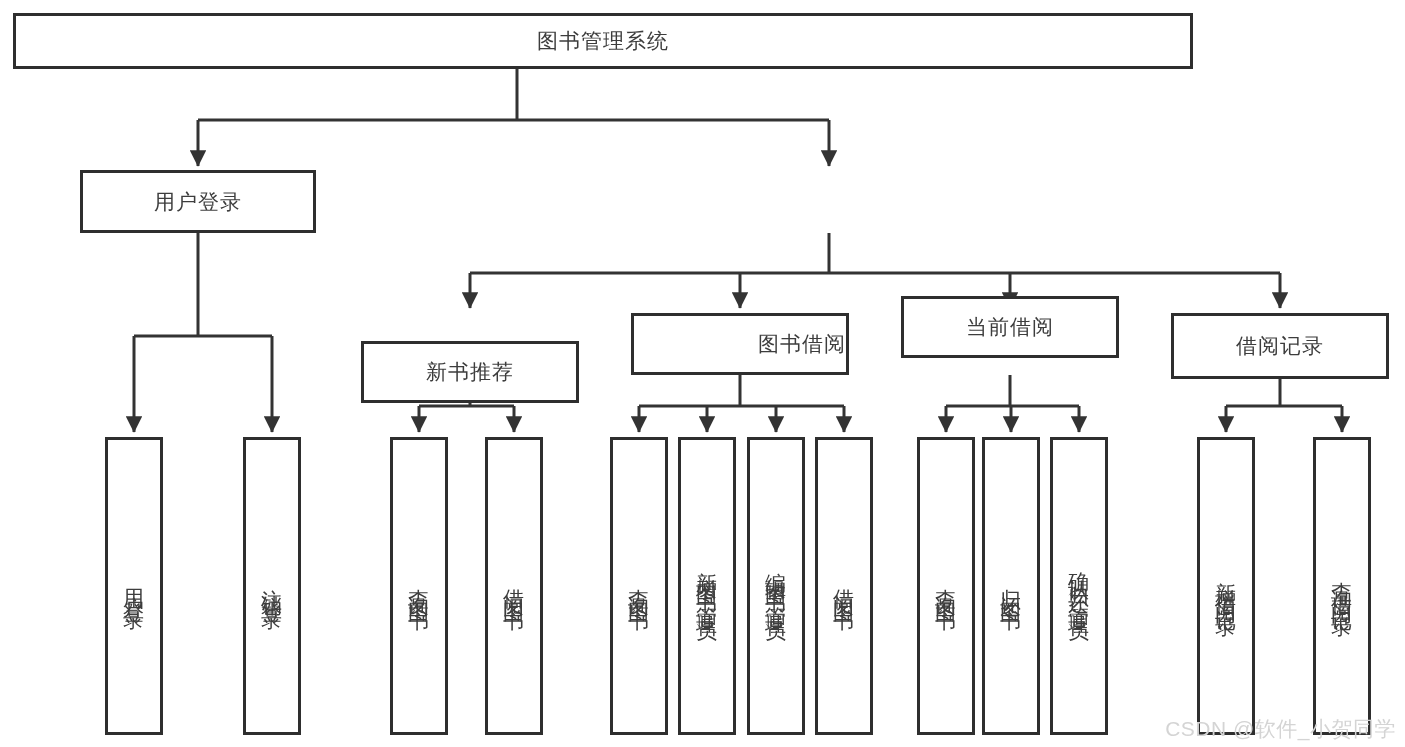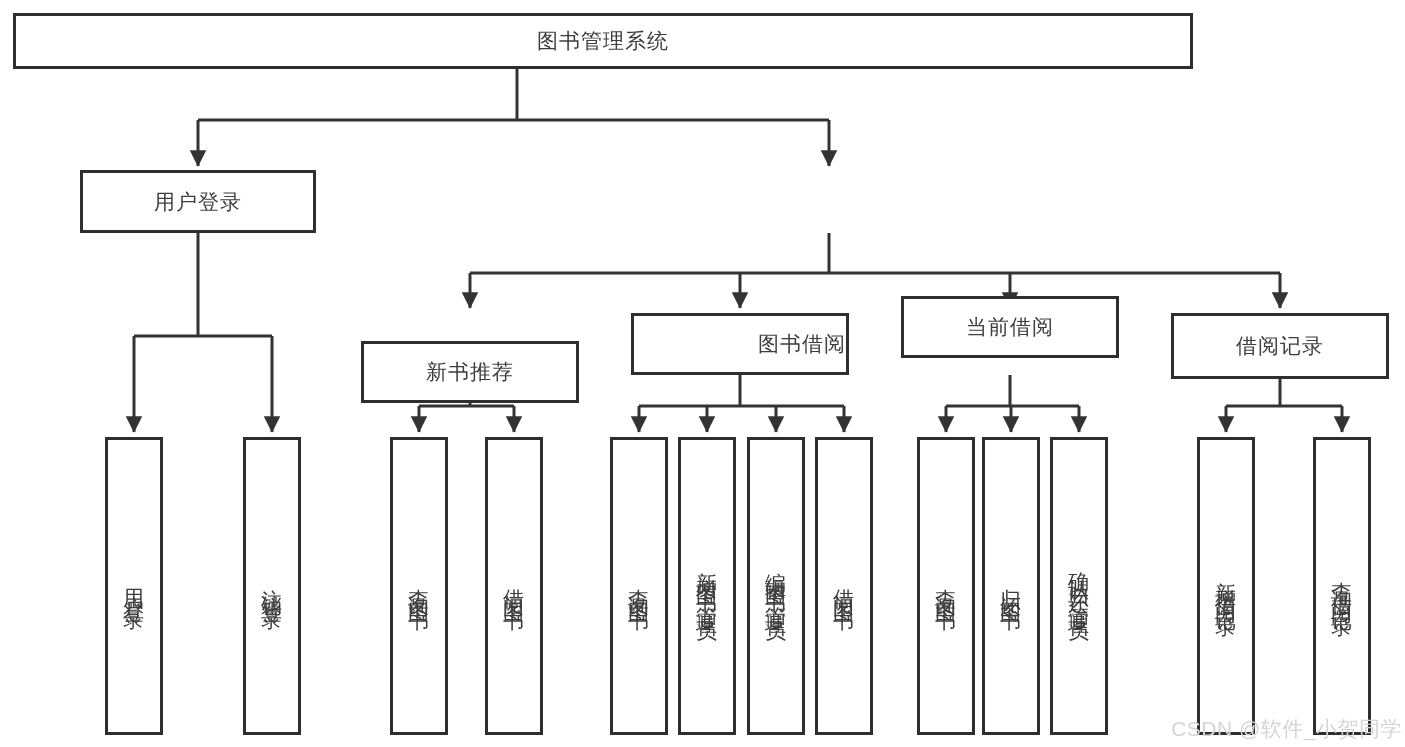--- a/index.html
+++ b/index.html
@@ -63,21 +63,21 @@
   .l6  { left: 678px; }
   .l7  { left: 747px; }
   .l8  { left: 815px; }
   .l9  { left: 917px; }
   .l10 { left: 982px; }
   .l11 { left: 1050px; }
   .l12 { left: 1197px; }
   .l13 { left: 1313px; }
   .watermark {
     position: absolute;
-    right: 3px;
+    right: 9px;
     bottom: 4px;
     font-size: 21px;
     color: var(--watermark);
     z-index: 10;
     letter-spacing: 0.5px;
     white-space: nowrap;
   }
 </style>
 </head>
 <body>

